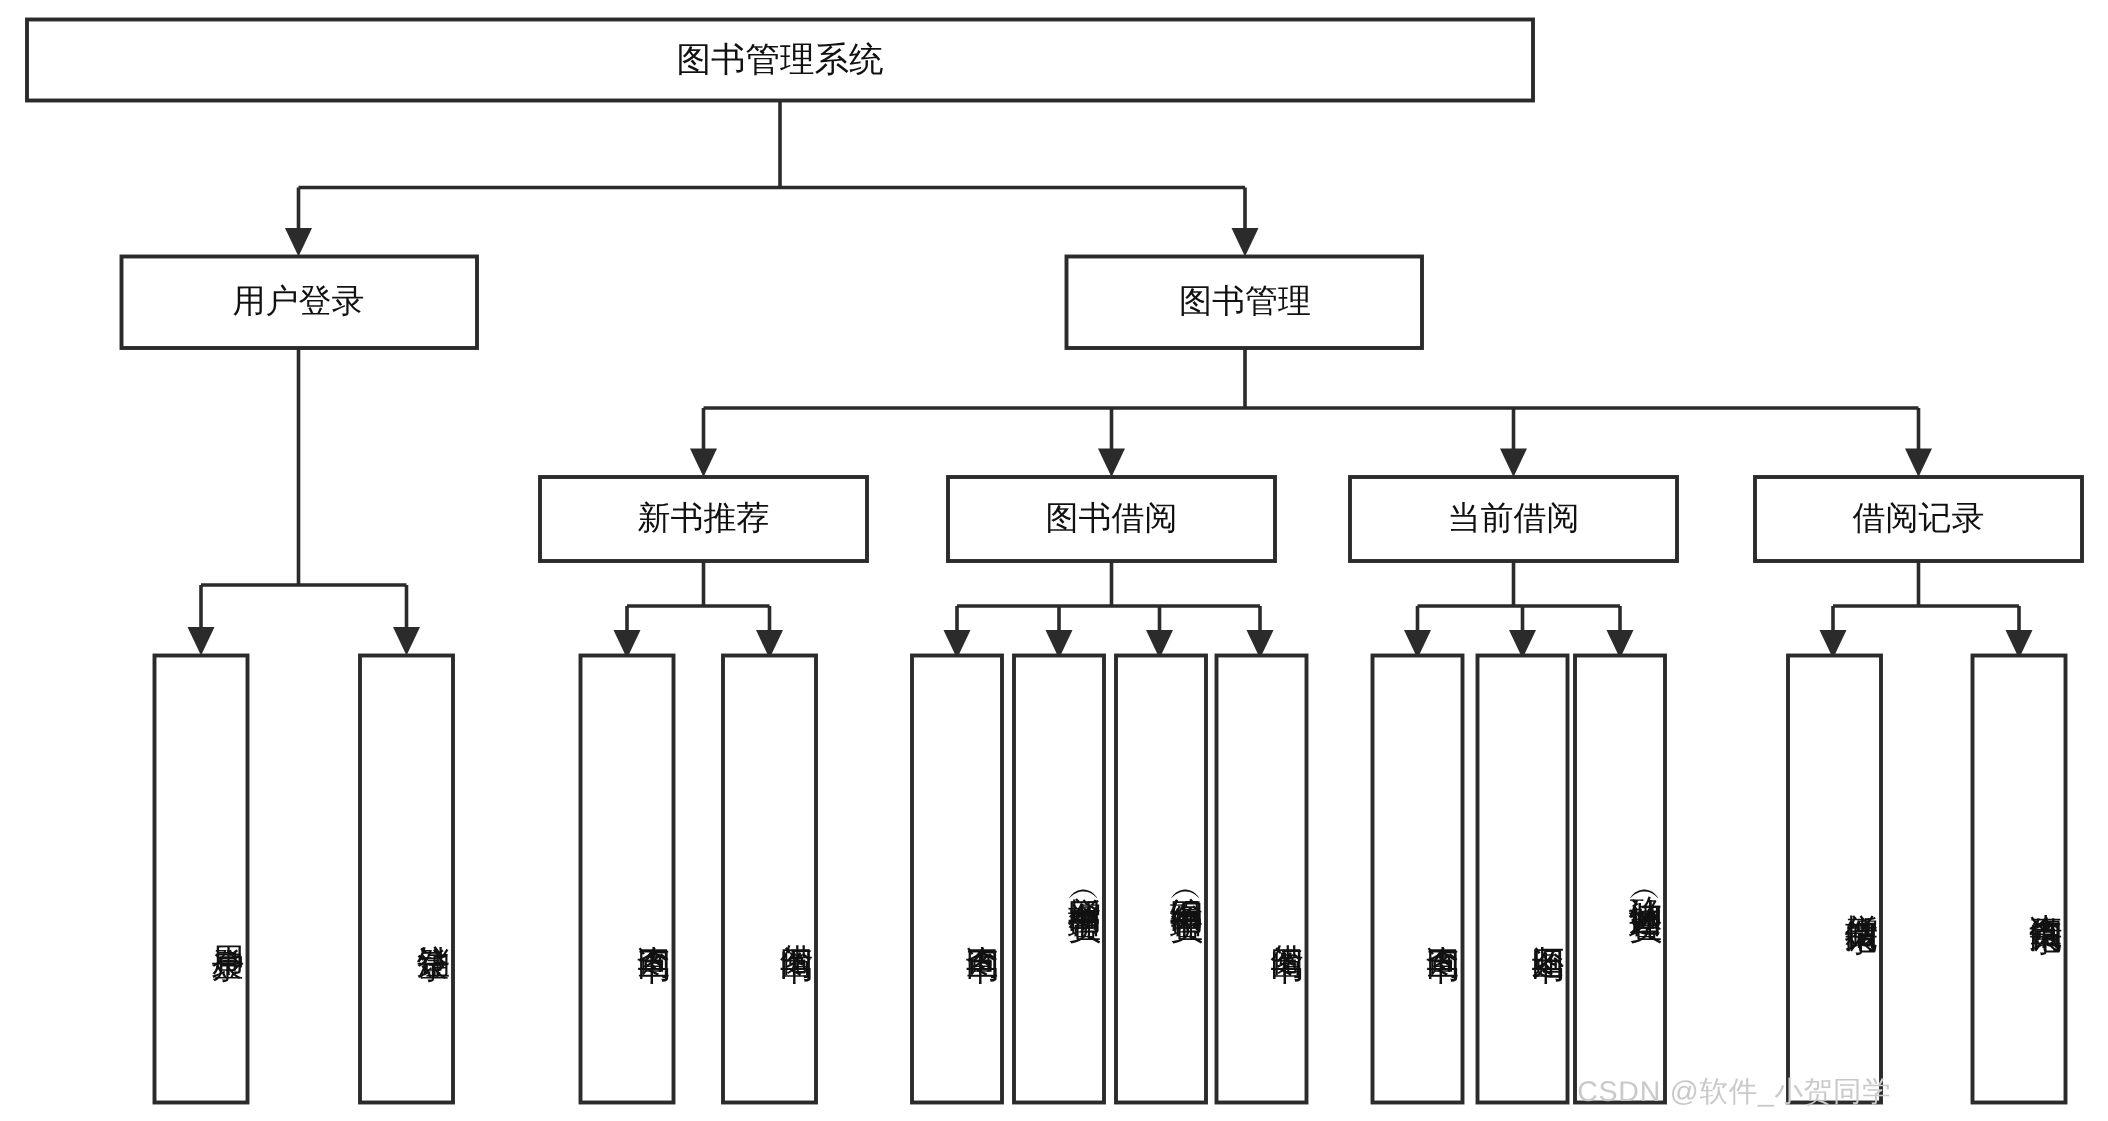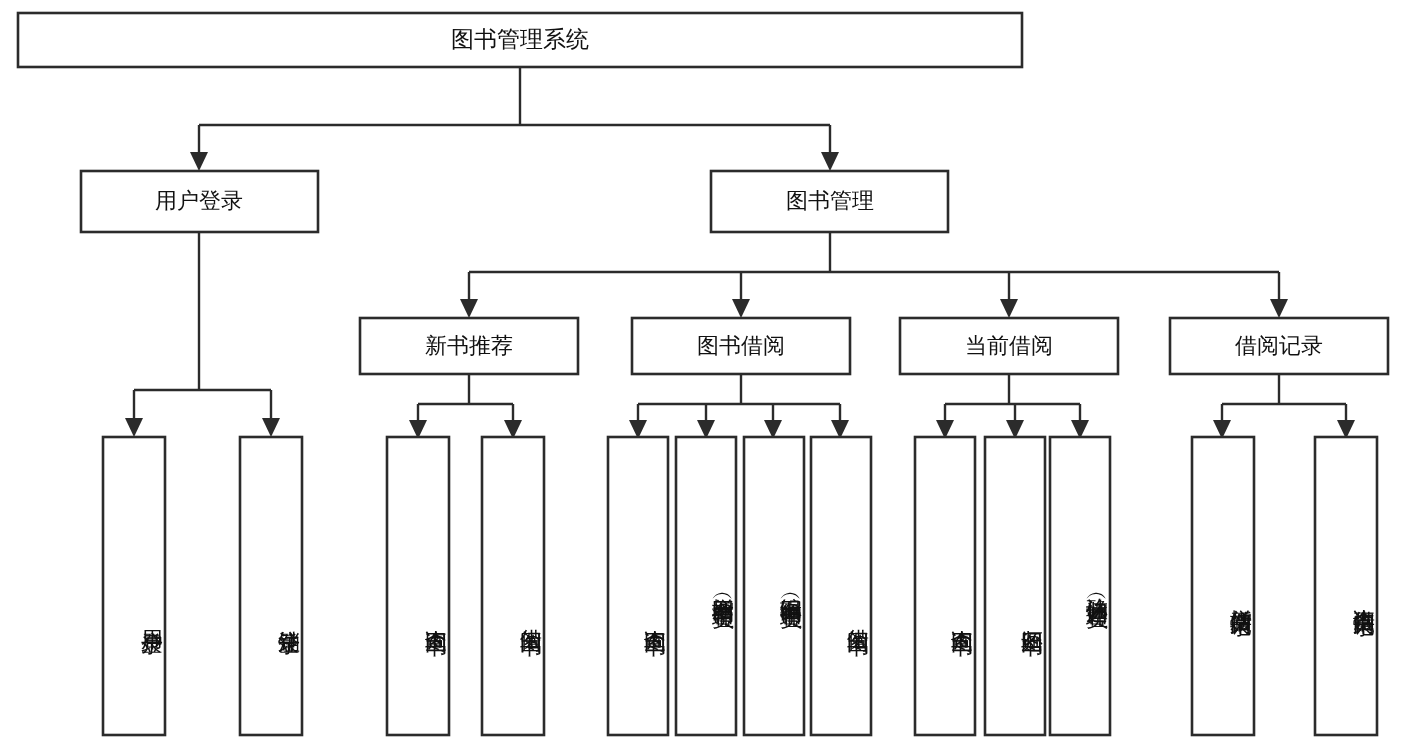--- a/index.html
+++ b/index.html
@@ -220,14 +220,15 @@
   <div class="leaf-label" style="left:745px; top:442px; width:58px; height:290px;">编辑图书（管理员）</div>
   <div class="leaf-label" style="left:812px; top:500px; width:58px; height:230px;">借阅图书</div>
 
   <div class="leaf-label" style="left:916px; top:500px; width:58px; height:230px;">查询图书</div>
   <div class="leaf-label" style="left:986px; top:500px; width:58px; height:230px;">归还图书</div>
   <div class="leaf-label" style="left:1051px; top:442px; width:58px; height:290px;">确认归还（管理员）</div>
 
   <div class="leaf-label" style="left:1193px; top:460px; width:60px; height:270px;">新增借阅记录</div>
   <div class="leaf-label" style="left:1316px; top:460px; width:60px; height:270px;">查询借阅记录</div>
 
+  <div class="watermark">CSDN @软件_小贺同学</div>
 
 </div>
 
 </body></html>

